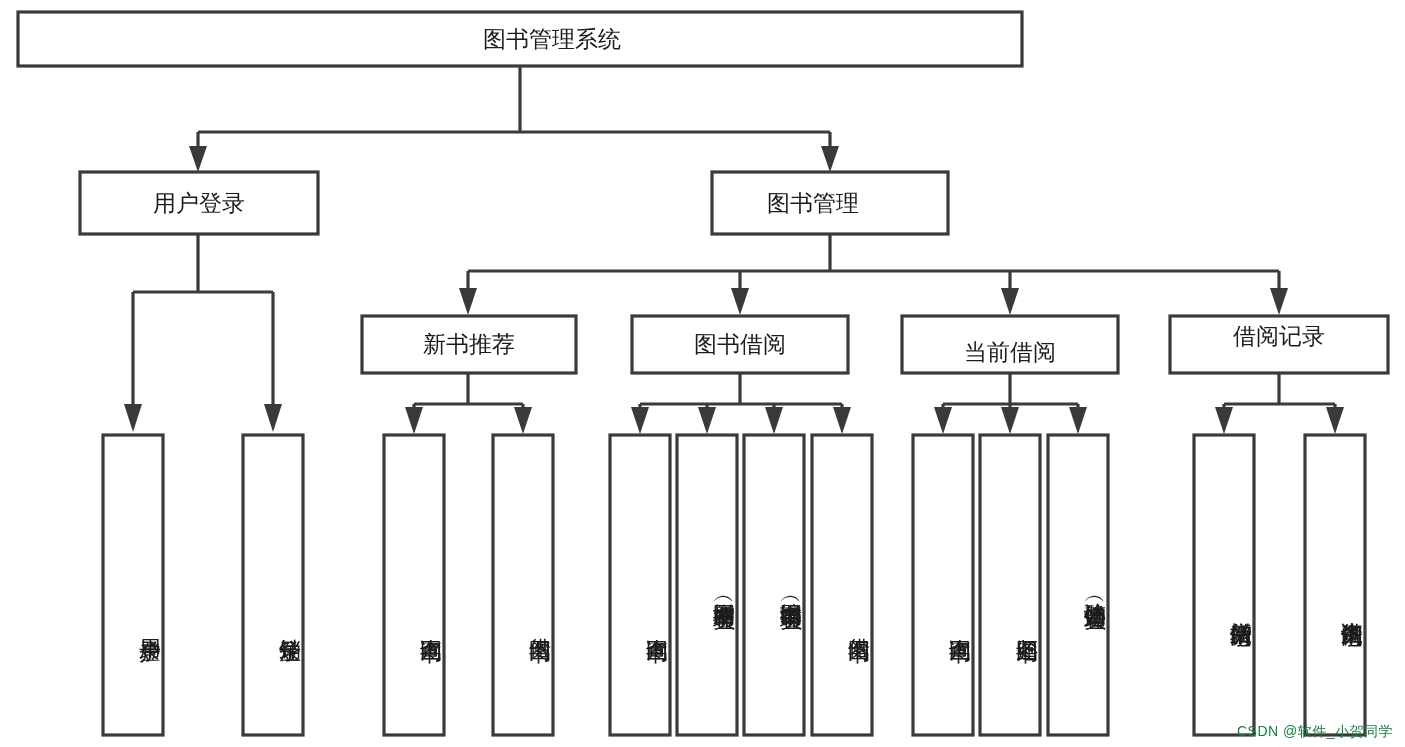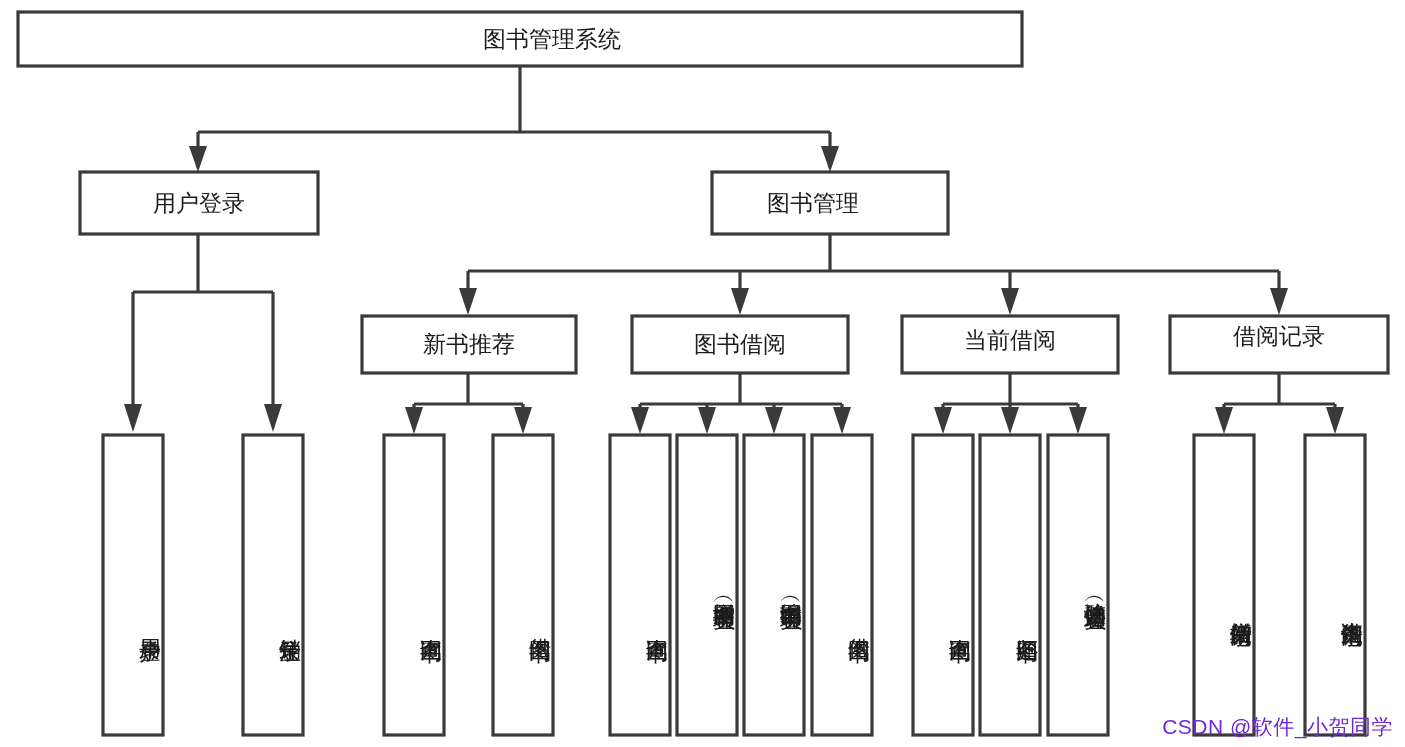--- a/index.html
+++ b/index.html
@@ -65,22 +65,22 @@
     align-items: center;
     justify-content: center;
     white-space: nowrap;
     pointer-events: none;
   }
   #watermark {
     position: absolute;
     right: 12px;
     bottom: 6px;
     font-family: "Liberation Sans", "DejaVu Sans", sans-serif;
-    font-size: 21px;
-    color: #6d28d9;
+    font-size: 14px;
+    color: #15803d;
     white-space: nowrap;
     letter-spacing: 0.5px;
     margin-top: 32px;
   }
 </style>
 </head>
 <body>
 
 <div id="diagram-root">
 
@@ -191,21 +191,21 @@
     <rect class="node-box" x="1305" y="435" width="60" height="300"></rect>
   </svg>
 
   <div class="hlabel" style="left:18px; top:12px; width:1004px; height:54px;padding-left:32px;">图书管理系统</div>
 
   <div class="hlabel" style="left:80px; top:172px; width:238px; height:62px;">用户登录</div>
   <div class="hlabel" style="left:712px; top:172px; width:202px; height:62px;">图书管理</div>
 
   <div class="hlabel" style="left:362px; top:316px; width:214px; height:57px;">新书推荐</div>
   <div class="hlabel" style="left:632px; top:316px; width:216px; height:57px;">图书借阅</div>
-  <div class="hlabel" style="left:902px; top:312px; width:216px; height:57px;">当前借阅</div>
+  <div class="hlabel" style="left:902px; top:324px; width:216px; height:57px;">当前借阅</div>
   <div class="hlabel" style="left:1170px; top:308px; width:218px; height:57px;">借阅记录</div>
 
   <div class="vlabel" style="left:103px; top:510px; width:60px; height:225px;">用户登录</div>
   <div class="vlabel" style="left:243px; top:510px; width:60px; height:225px;">注销登录</div>
 
   <div class="vlabel" style="left:384px; top:510px; width:60px; height:225px;">查询图书</div>
   <div class="vlabel" style="left:493px; top:510px; width:60px; height:225px;">借阅图书</div>
 
   <div class="vlabel" style="left:610px; top:510px; width:60px; height:225px;">查询图书</div>
   <div class="vlabel" style="left:677px; top:443px; width:60px; height:292px;">新增图书（管理员）</div>

